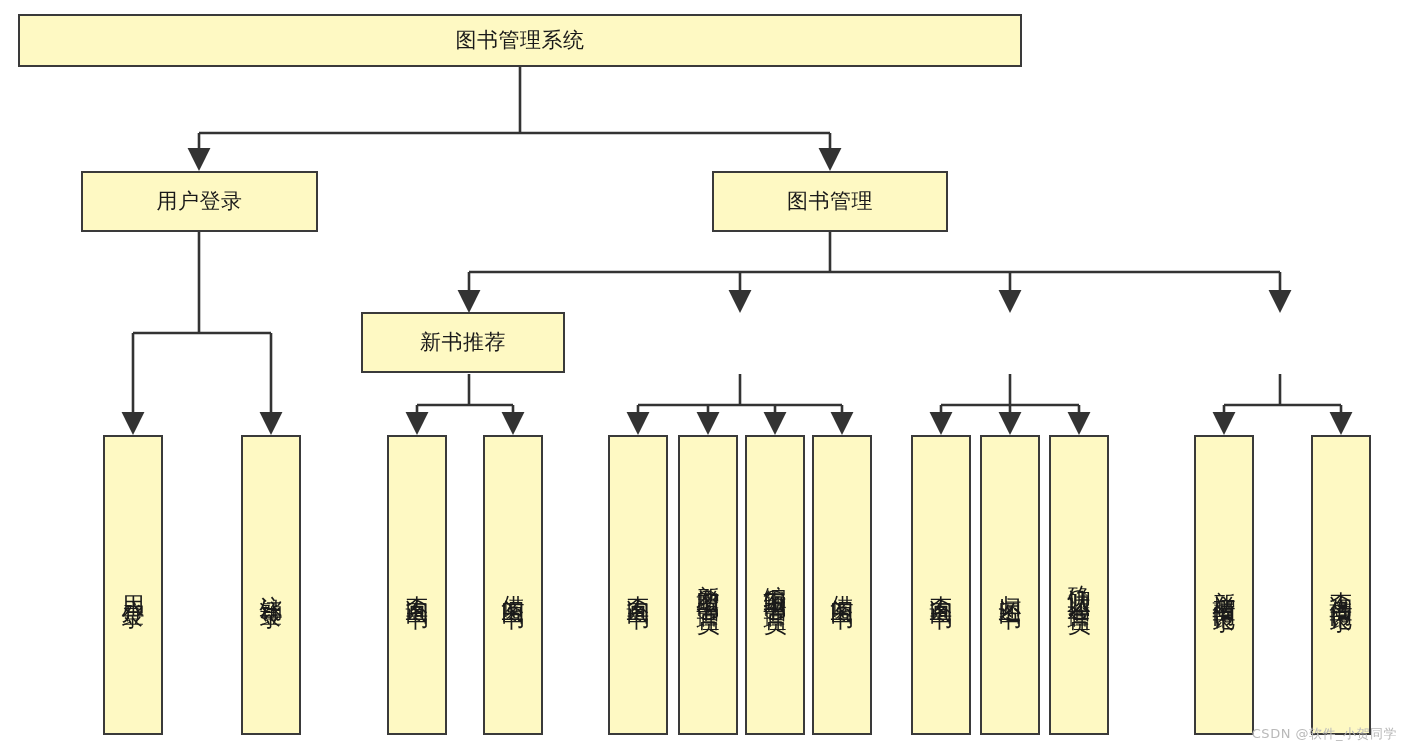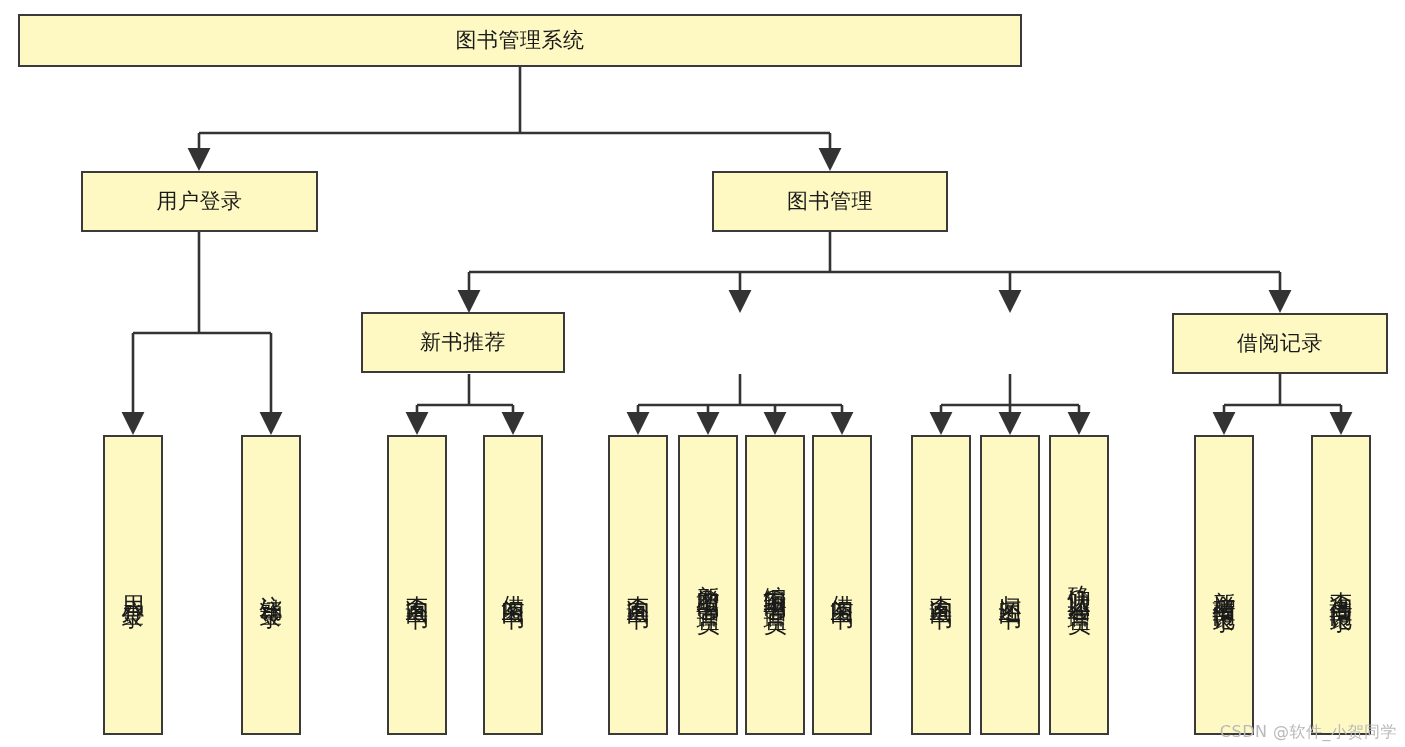--- a/index.html
+++ b/index.html
@@ -62,21 +62,21 @@
     font-size: 23px;
     line-height: 1.0;
     letter-spacing: 4px;
     white-space: nowrap;
     max-height: 100%;
   }
   #watermark {
     position: absolute;
     right: 8px;
     bottom: 4px;
-    font-size: 16px;
+    font-size: 13px;
     color: #b9b9b9;
     white-space: nowrap;
     letter-spacing: 0.5px;
   }
 </style>
 </head>
 <body>
 
 <div id="diagram-canvas">
 
@@ -137,23 +137,20 @@
   <div class="node horiz" style="left:81px; top:171px; width:237px; height:61px;">
     <span class="node-label">用户登录</span>
   </div>
   <div class="node horiz" style="left:712px; top:171px; width:236px; height:61px;">
     <span class="node-label">图书管理</span>
   </div>
 
   <div class="node horiz" style="left:361px; top:312px; width:204px; height:61px;">
     <span class="node-label">新书推荐</span>
   </div>
-  <div class="node horiz" style="left:1172px; top:313px; width:216px; height:61px;">
-    <span class="node-label">借阅记录</span>
-  </div>
 
   <div class="node vert" style="left:103px; top:435px; width:60px; height:300px;">
     <span class="node-label">用户登录</span>
   </div>
   <div class="node vert" style="left:241px; top:435px; width:60px; height:300px;">
     <span class="node-label">注销登录</span>
   </div>
 
   <div class="node vert" style="left:387px; top:435px; width:60px; height:300px;">
     <span class="node-label">查询图书</span>

